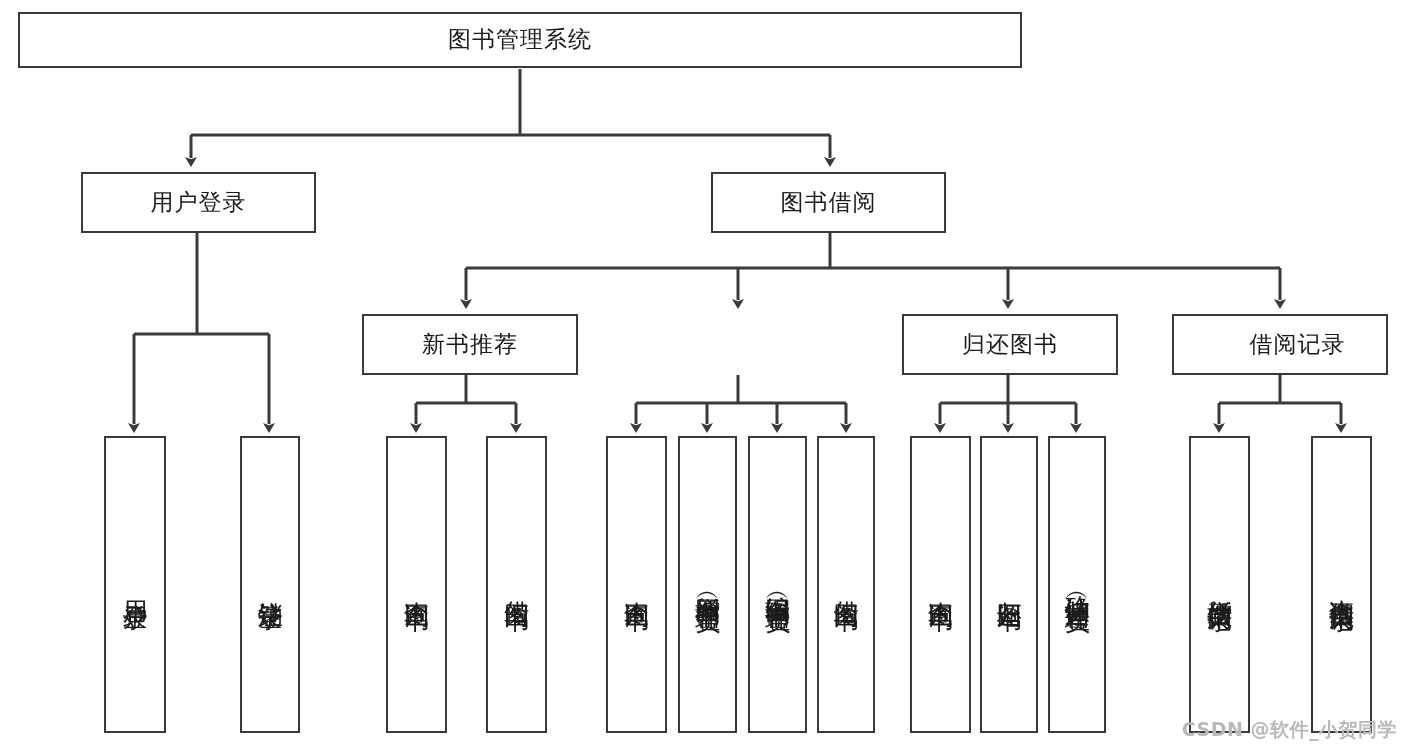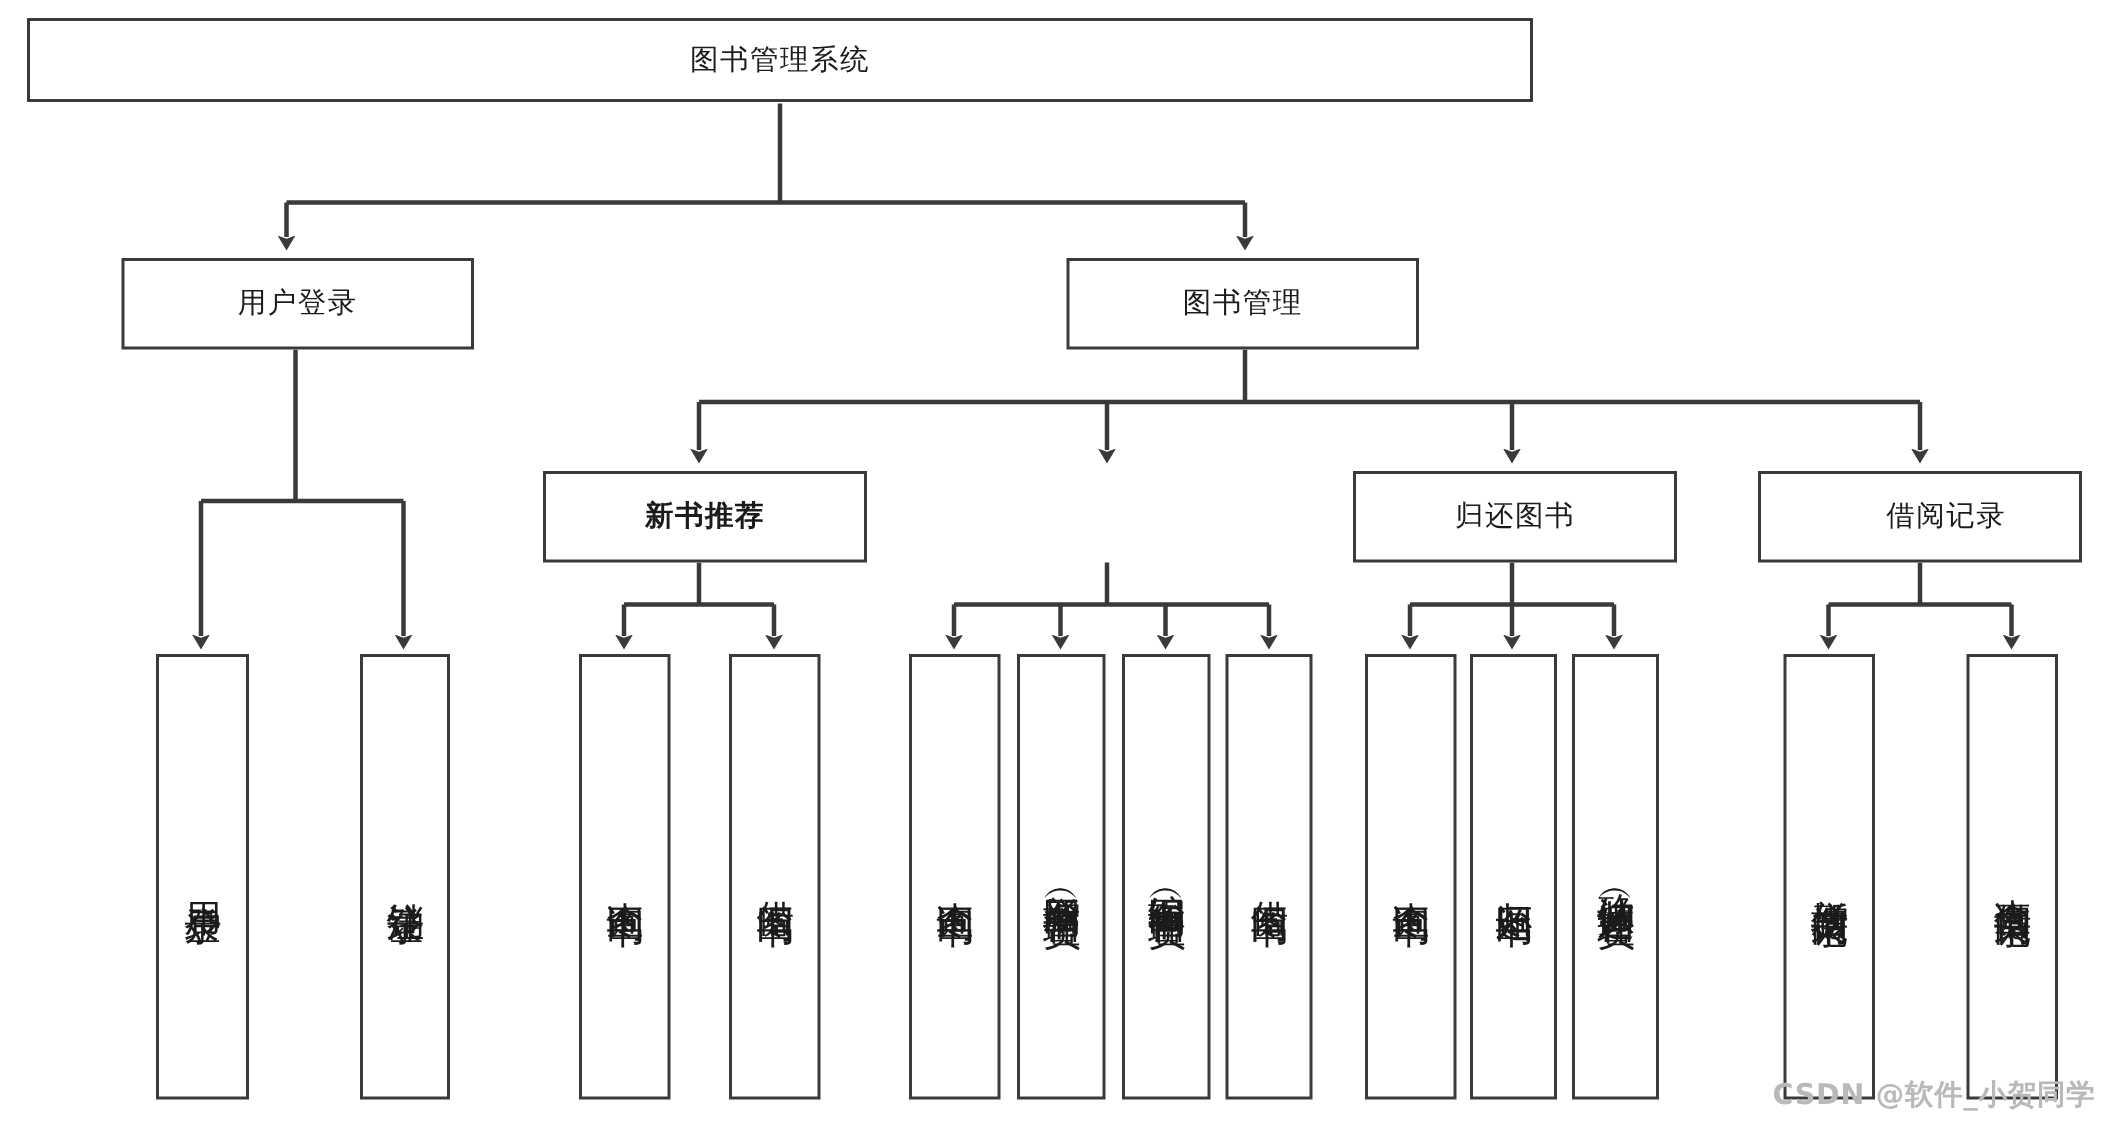--- a/index.html
+++ b/index.html
@@ -30,21 +30,21 @@
     box-sizing: border-box;
     border: 2.5px solid #3a3a3a;
     background: #ffffff;
     display: flex;
     align-items: center;
     justify-content: center;
     color: #1b1b1b;
     z-index: 2;
   }
   .node.horiz {
-    font-size: 19px;
+    font-size: 23px;
     letter-spacing: 1px;
     line-height: 1.1;
   }
   .node.vert {
     writing-mode: vertical-rl;
     text-orientation: upright;
     font-size: 25px;
     line-height: 1.18;
     letter-spacing: 2px;
     padding: 4px 0;
@@ -128,24 +128,24 @@
 
   <div class="node horiz" style="left:18px; top:12px; width:1004px; height:56px;">
     <span class="label">图书管理系统</span>
   </div>
 
   <div class="node horiz" style="left:81px; top:172px; width:235px; height:61px;">
     <span class="label">用户登录</span>
   </div>
 
   <div class="node horiz" style="left:711px; top:172px; width:235px; height:61px;">
-    <span class="label">图书管理</span>
-  </div>
-
-  <div class="node horiz" style="left:362px; top:314px; width:216px; height:61px;font-weight:bold;">
+    <span class="label">图书借阅</span>
+  </div>
+
+  <div class="node horiz" style="left:362px; top:314px; width:216px; height:61px;">
     <span class="label">新书推荐</span>
   </div>
 
 
   <div class="node horiz" style="left:902px; top:314px; width:216px; height:61px;">
     <span class="label">归还图书</span>
   </div>
 
   <div class="node horiz" style="left:1172px; top:314px; width:216px; height:61px;padding-left:35px;">
     <span class="label">借阅记录</span>

